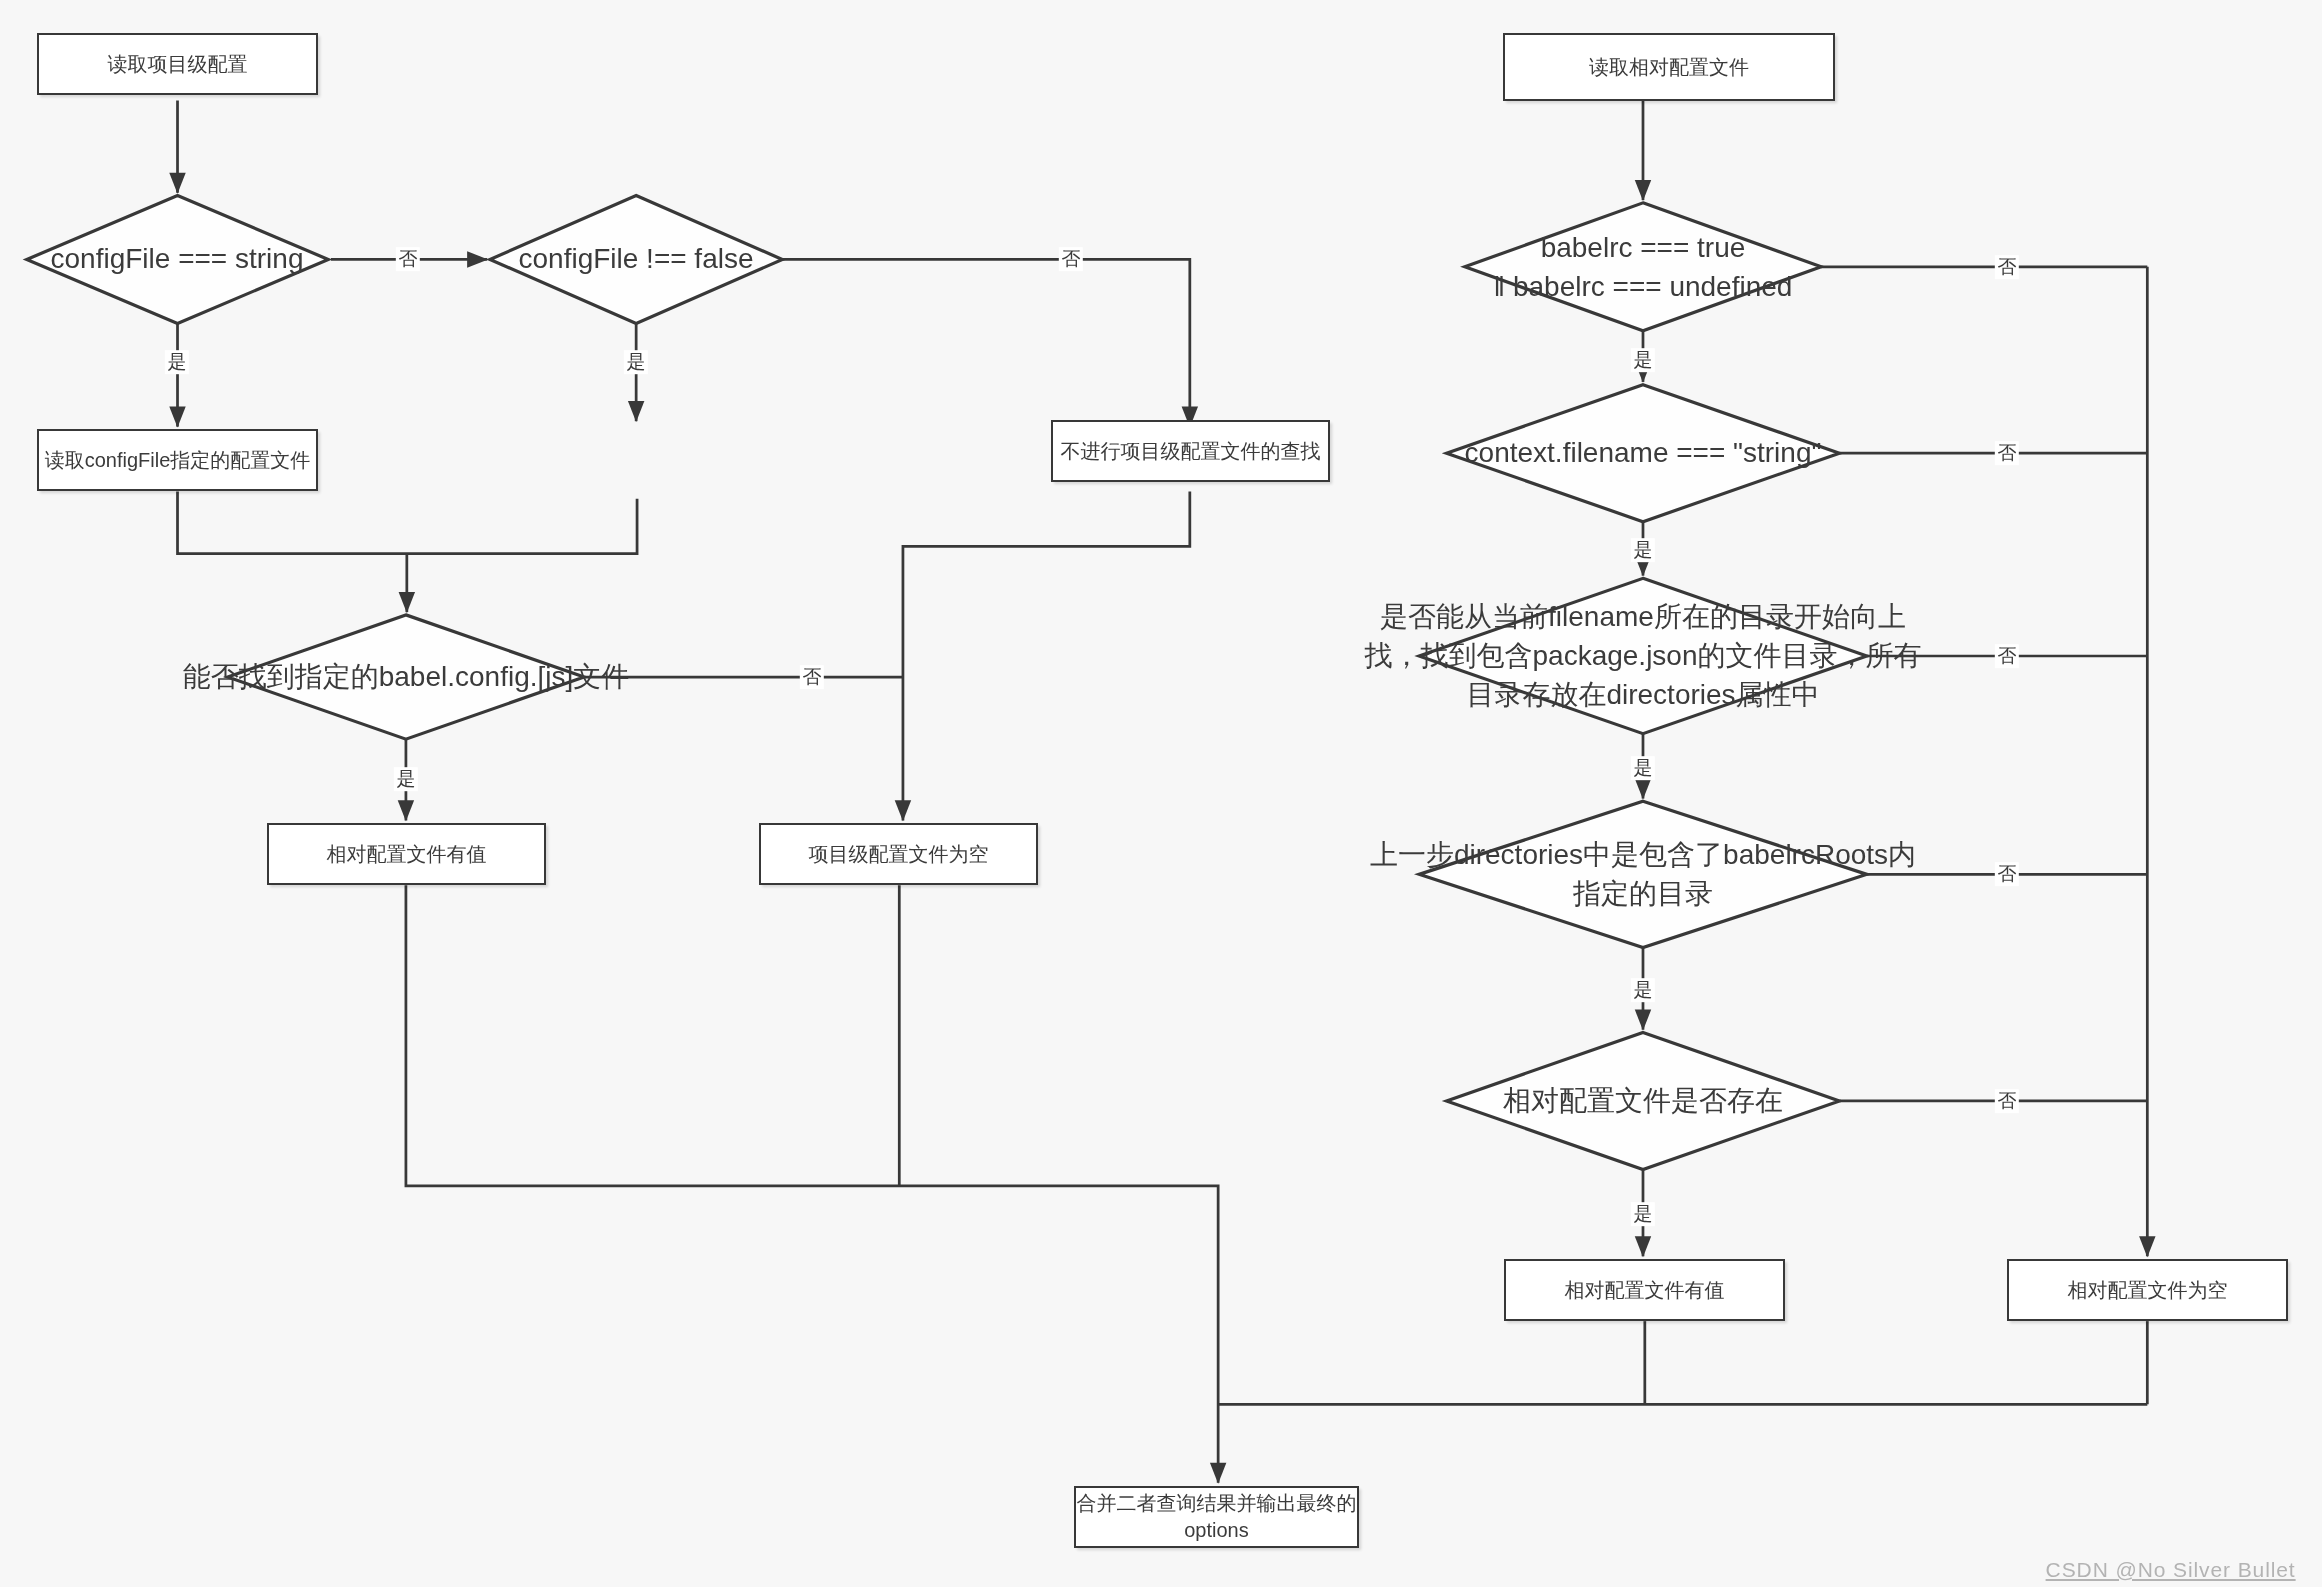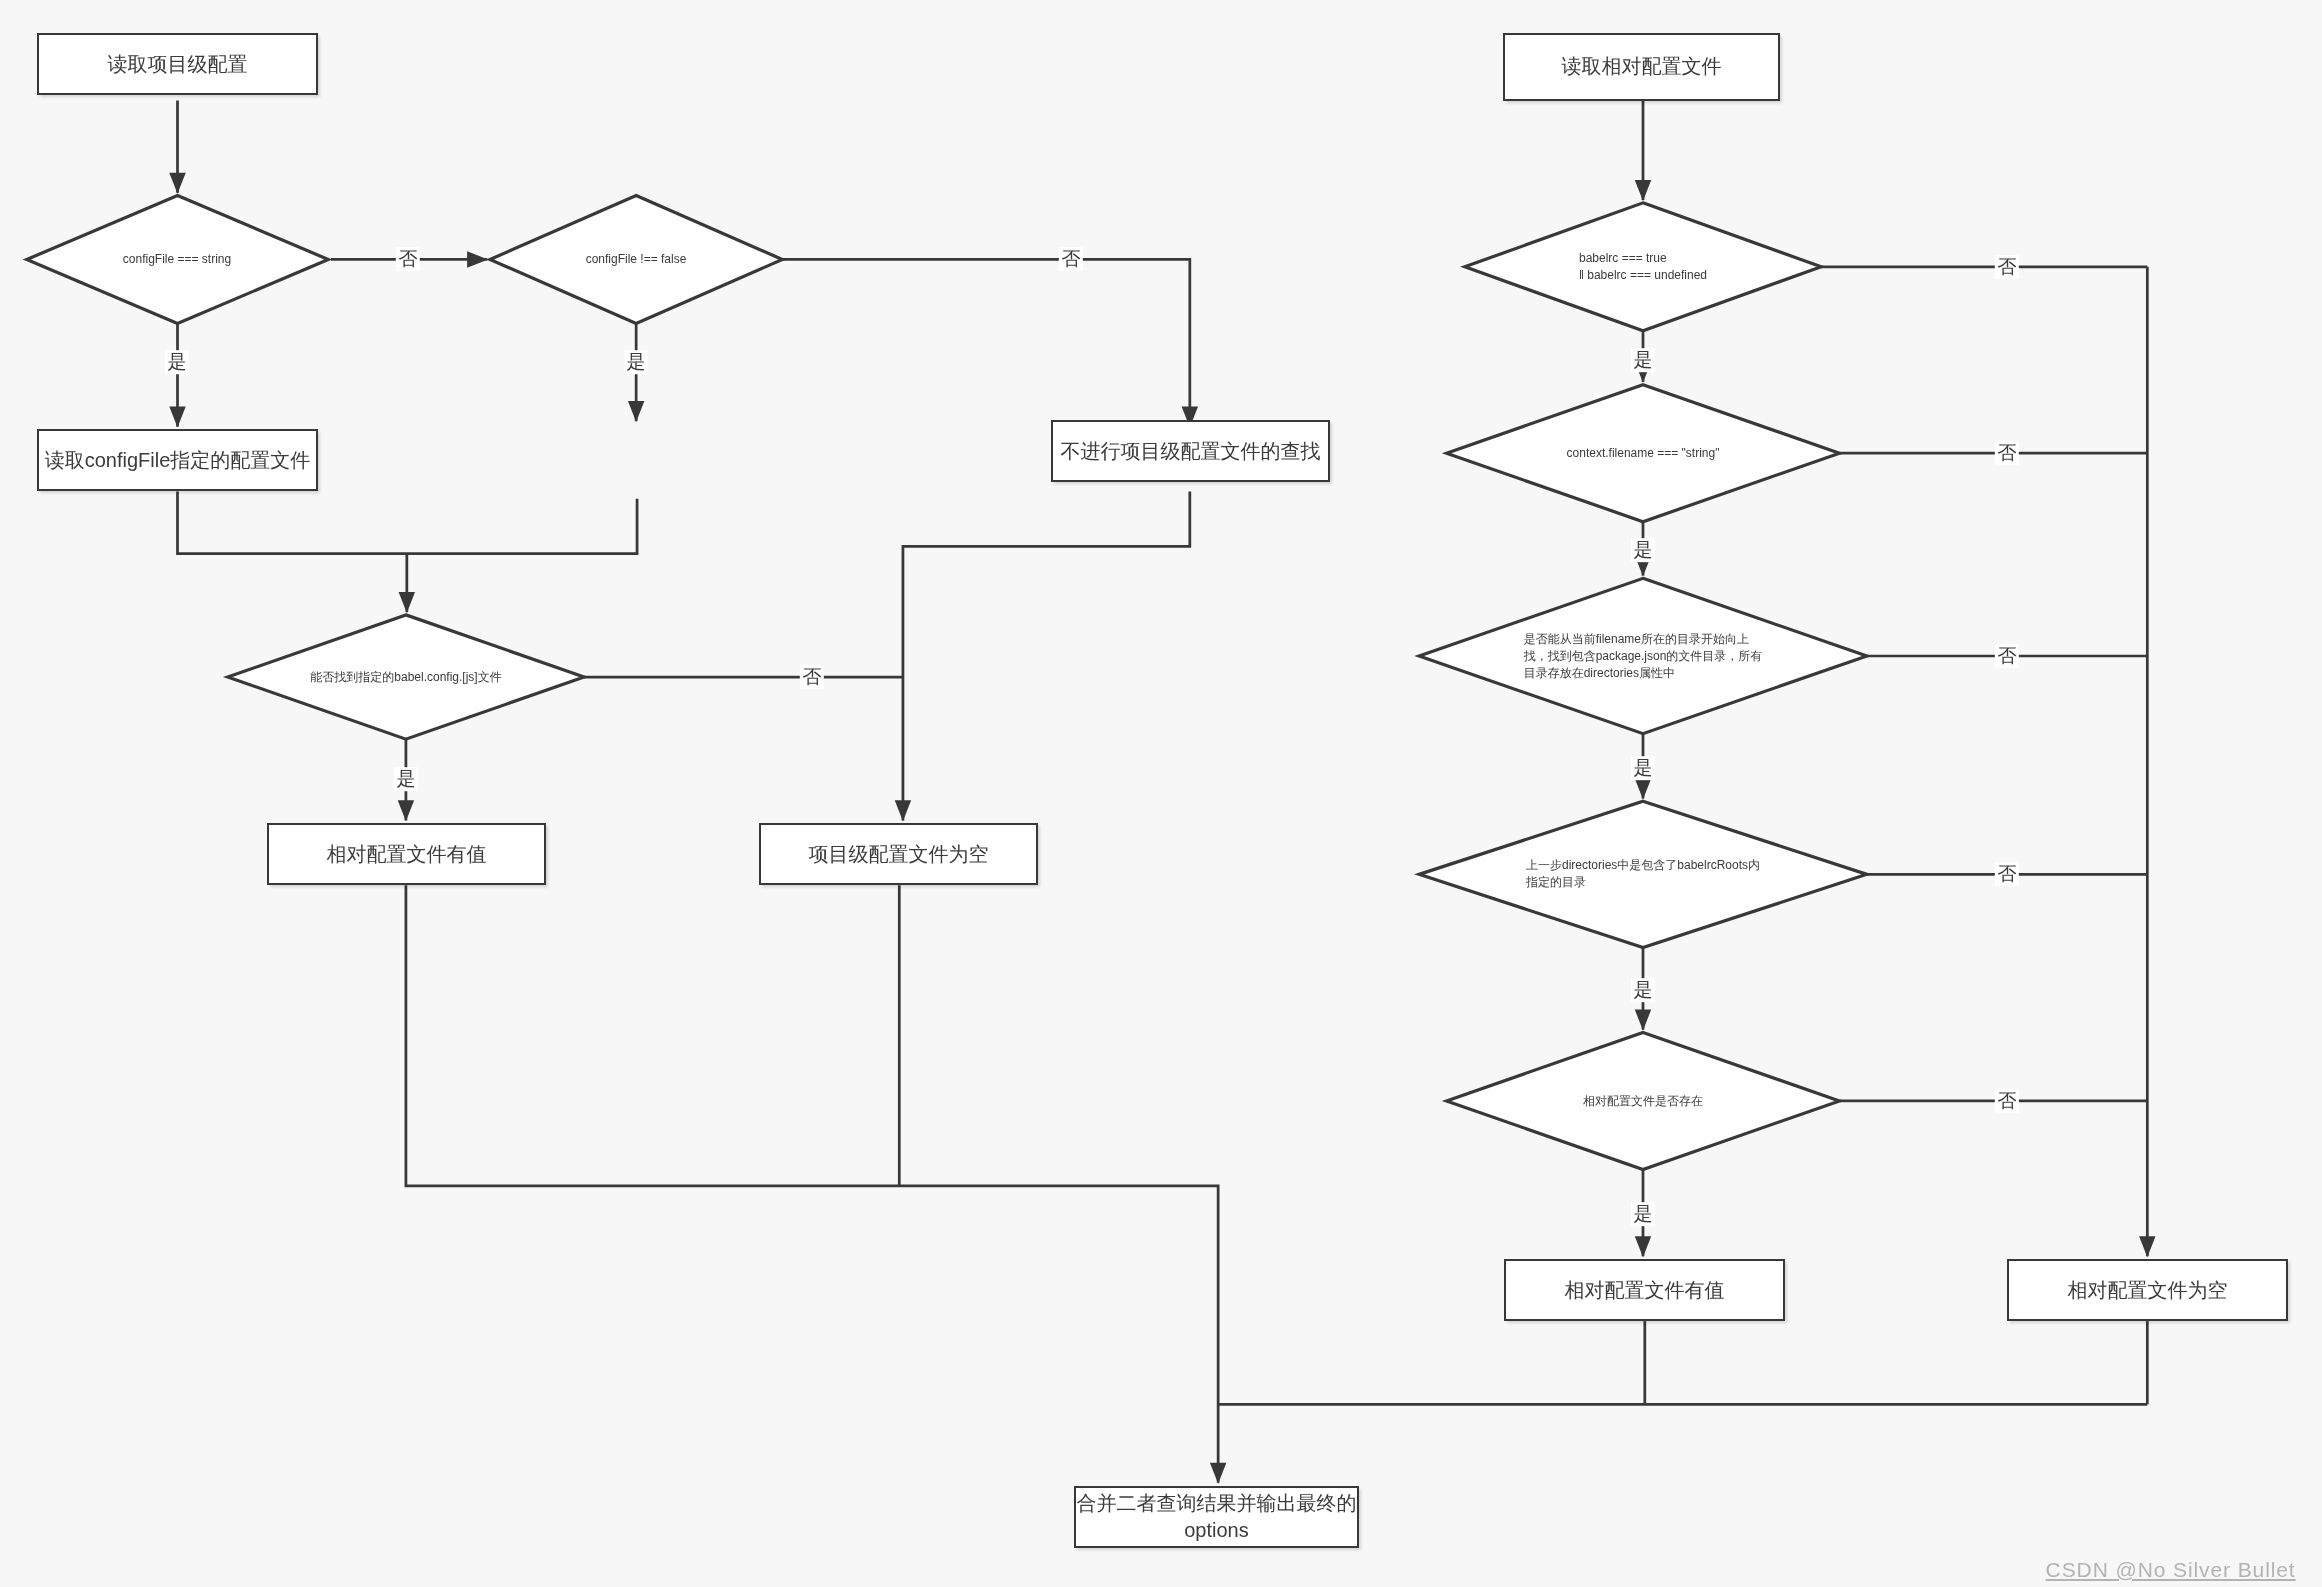--- a/index.html
+++ b/index.html
@@ -30,21 +30,22 @@
     font-size: 20px;
     line-height: 1.35;
     white-space: pre-line;
   }
   .dtext {
     position: absolute;
     transform: translate(-50%, -50%);
     display: flex;
     align-items: center;
     justify-content: center;
-    font-size: 12px;
+    text-align: center;
+    font-size: 28px;
     line-height: 1.4;
     white-space: pre;
   }
   .elabel {
     position: absolute;
     transform: translate(-50%, -50%);
     background: #ffffff;
     font-size: 19px;
     line-height: 1.15;
     padding: 0.9px 2.7px;
@@ -120,21 +121,21 @@
 
   <div class="box" style="left:37px; top:429px; width:281px; height:62px;">读取configFile指定的配置文件</div>
 
 
   <div class="box" style="left:1051px; top:420px; width:279px; height:62px;">不进行项目级配置文件的查找</div>
 
   <div class="box" style="left:267px; top:823px; width:279px; height:62px;">相对配置文件有值</div>
 
   <div class="box" style="left:759px; top:823px; width:279px; height:62px;">项目级配置文件为空</div>
 
-  <div class="box" style="left:1503px; top:33px; width:277px; height:68px;font-family:Liberation Mono, monospace;">读取相对配置文件</div>
+  <div class="box" style="left:1503px; top:33px; width:332px; height:68px;">读取相对配置文件</div>
 
   <div class="box" style="left:1504px; top:1259px; width:281px; height:62px;">相对配置文件有值</div>
 
   <div class="box" style="left:2007px; top:1259px; width:281px; height:62px;">相对配置文件为空</div>
 
   <div class="box" style="left:1074px; top:1486px; width:285px; height:62px;">合并二者查询结果并输出最终的
 options</div>
 
   <div class="dtext" style="left:177px; top:259px;">configFile === string</div>
 

